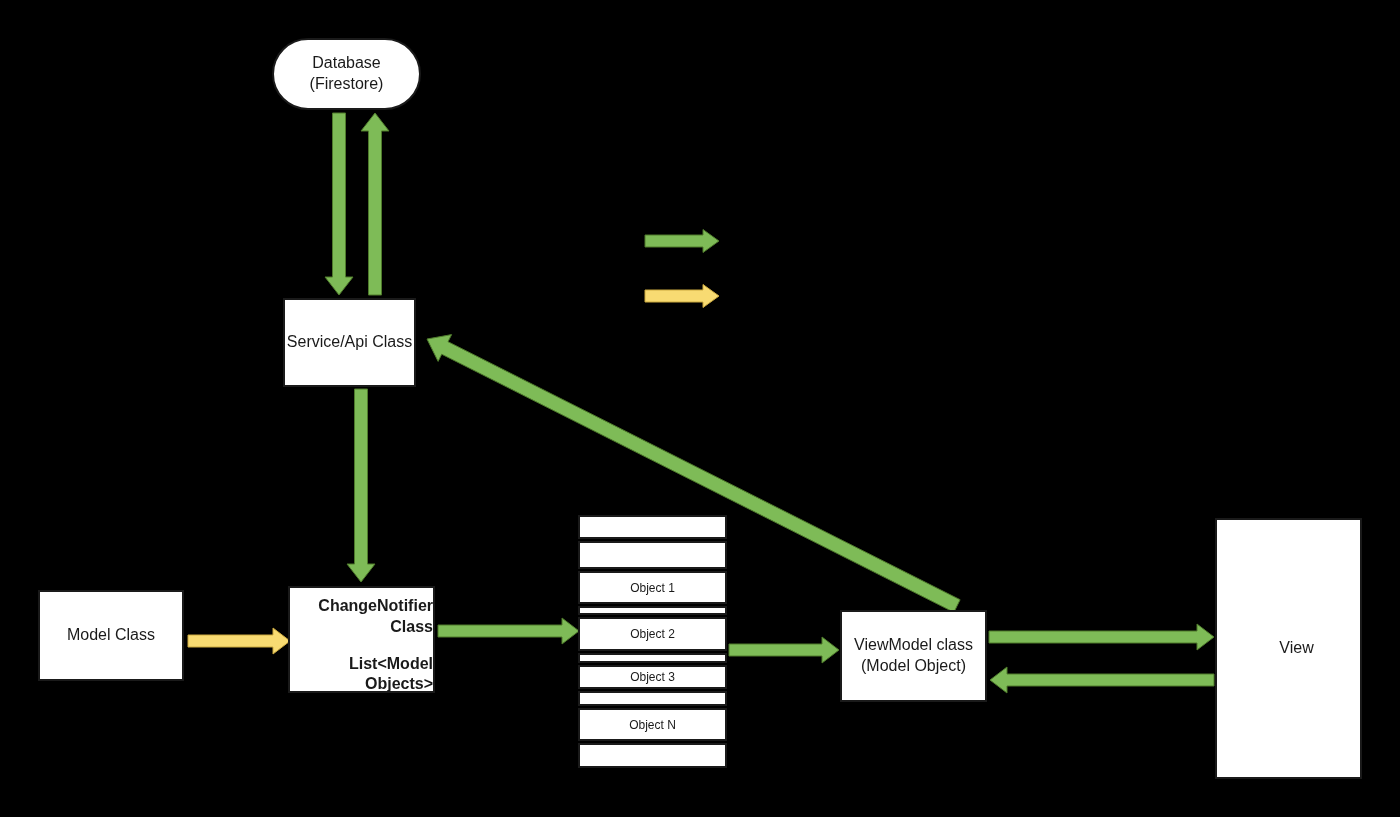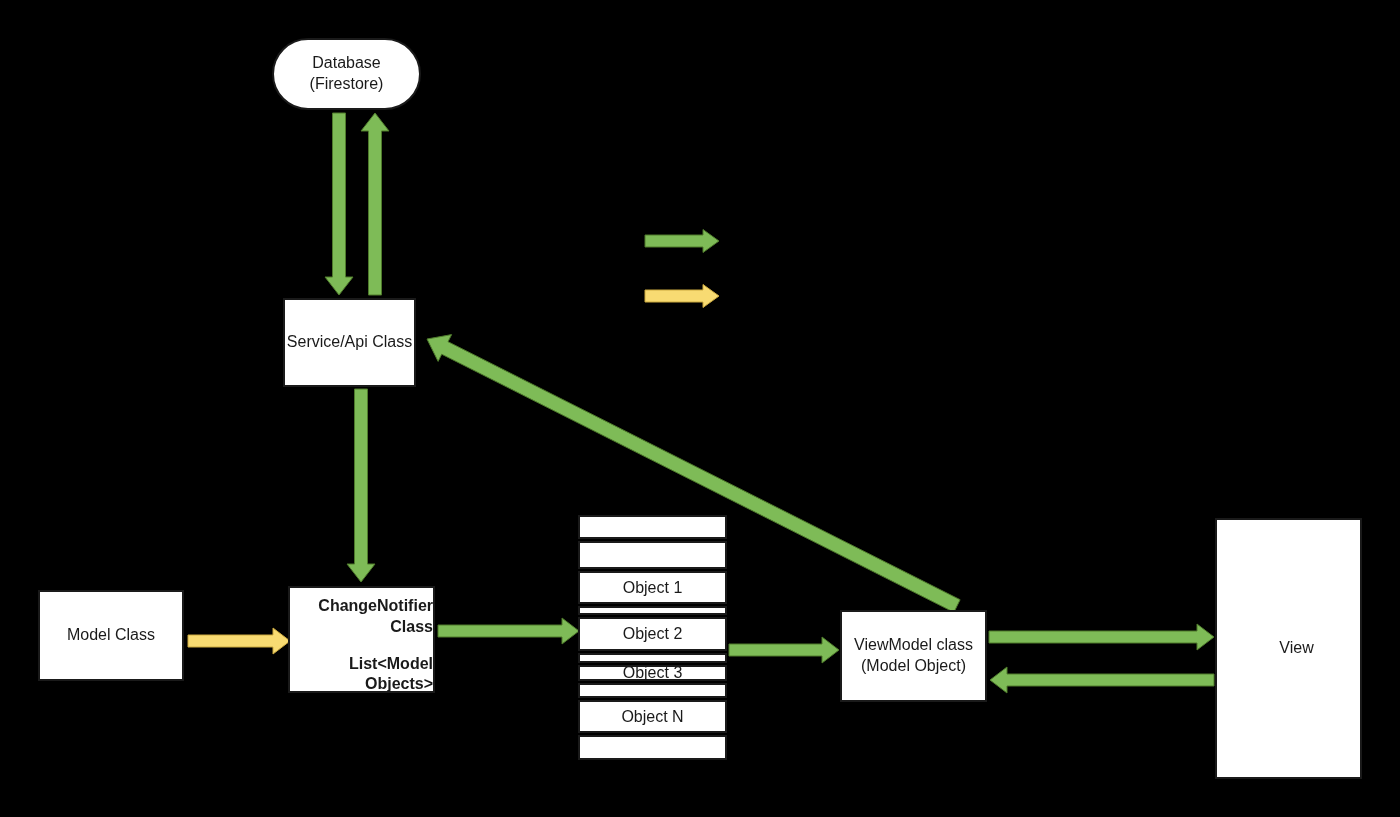--- a/index.html
+++ b/index.html
@@ -20,21 +20,21 @@
   #node-notifier{left:288px;top:586px;width:147px;height:107px;justify-content:flex-start;padding-top:8px;font-weight:bold;}
   #node-notifier .block2{margin-top:16px;}
   #node-viewmodel{left:840px;top:610px;width:147px;height:92px;}
   #node-view{left:1215px;top:518px;width:147px;height:261px;padding-left:16px;}
   #object-list{
     position:absolute;left:578px;top:515px;width:149px;
     display:flex;flex-direction:column;row-gap:2px;
   }
   .obj-row{
     background:#fff;border:2px solid #1a1a1a;box-sizing:border-box;
-    display:flex;align-items:center;justify-content:center;font-size:16px;
+    display:flex;align-items:center;justify-content:center;font-size:12px;
   }
 </style>
 </head>
 <body>
 
 <div id="stage">
 
   <svg id="arrow-layer" viewBox="0 0 1400 817" xmlns="http://www.w3.org/2000/svg">
       <polygon points="332.5,113.0 332.5,277.0 325.0,277.0 339.0,295.0 353.0,277.0 345.5,277.0 345.5,113.0" fill="#7EBB57" stroke="#4E7A2B" stroke-width="1"></polygon>
       <polygon points="381.5,295.0 381.5,131.0 389.0,131.0 375.0,113.0 361.0,131.0 368.5,131.0 368.5,295.0" fill="#7EBB57" stroke="#4E7A2B" stroke-width="1"></polygon>
@@ -67,21 +67,21 @@
     <span class="block2">List&lt;Model Objects&gt;</span>
   </div>
 
   <div id="object-list">
       <div class="obj-row" style="height: 24px;"></div>
       <div class="obj-row" style="height: 28px;"></div>
       <div class="obj-row" style="height: 33px;">Object 1</div>
       <div class="obj-row" style="height: 9px;"></div>
       <div class="obj-row" style="height: 34px;">Object 2</div>
       <div class="obj-row" style="height: 10px;"></div>
-      <div class="obj-row" style="height: 16px;">Object 3</div>
+      <div class="obj-row" style="height: 24px;">Object 3</div>
       <div class="obj-row" style="height: 15px;"></div>
       <div class="obj-row" style="height: 33px;">Object N</div>
       <div class="obj-row" style="height: 25px;"></div>
     </div>
 
   <div class="node" id="node-viewmodel">
     <span>ViewModel class</span>
     <span>(Model Object)</span>
   </div>
 

